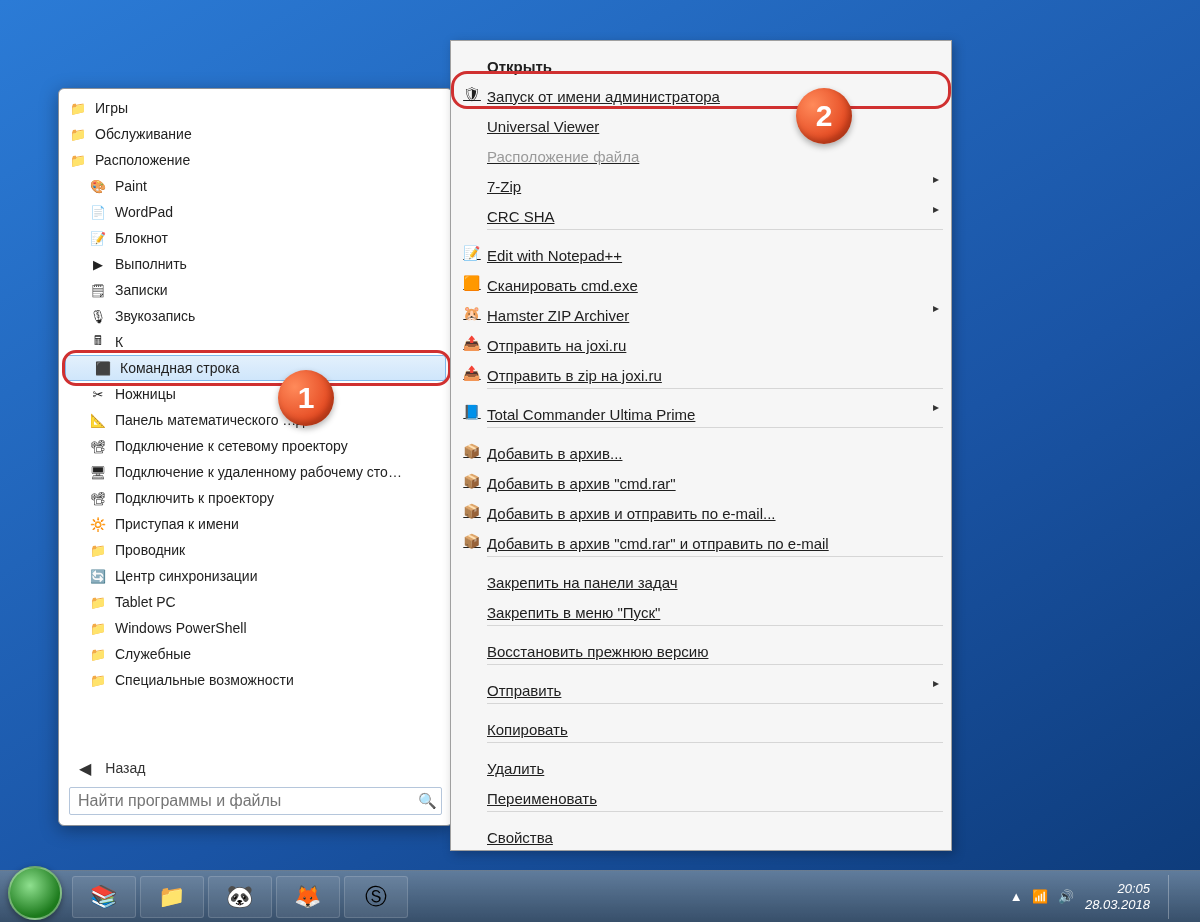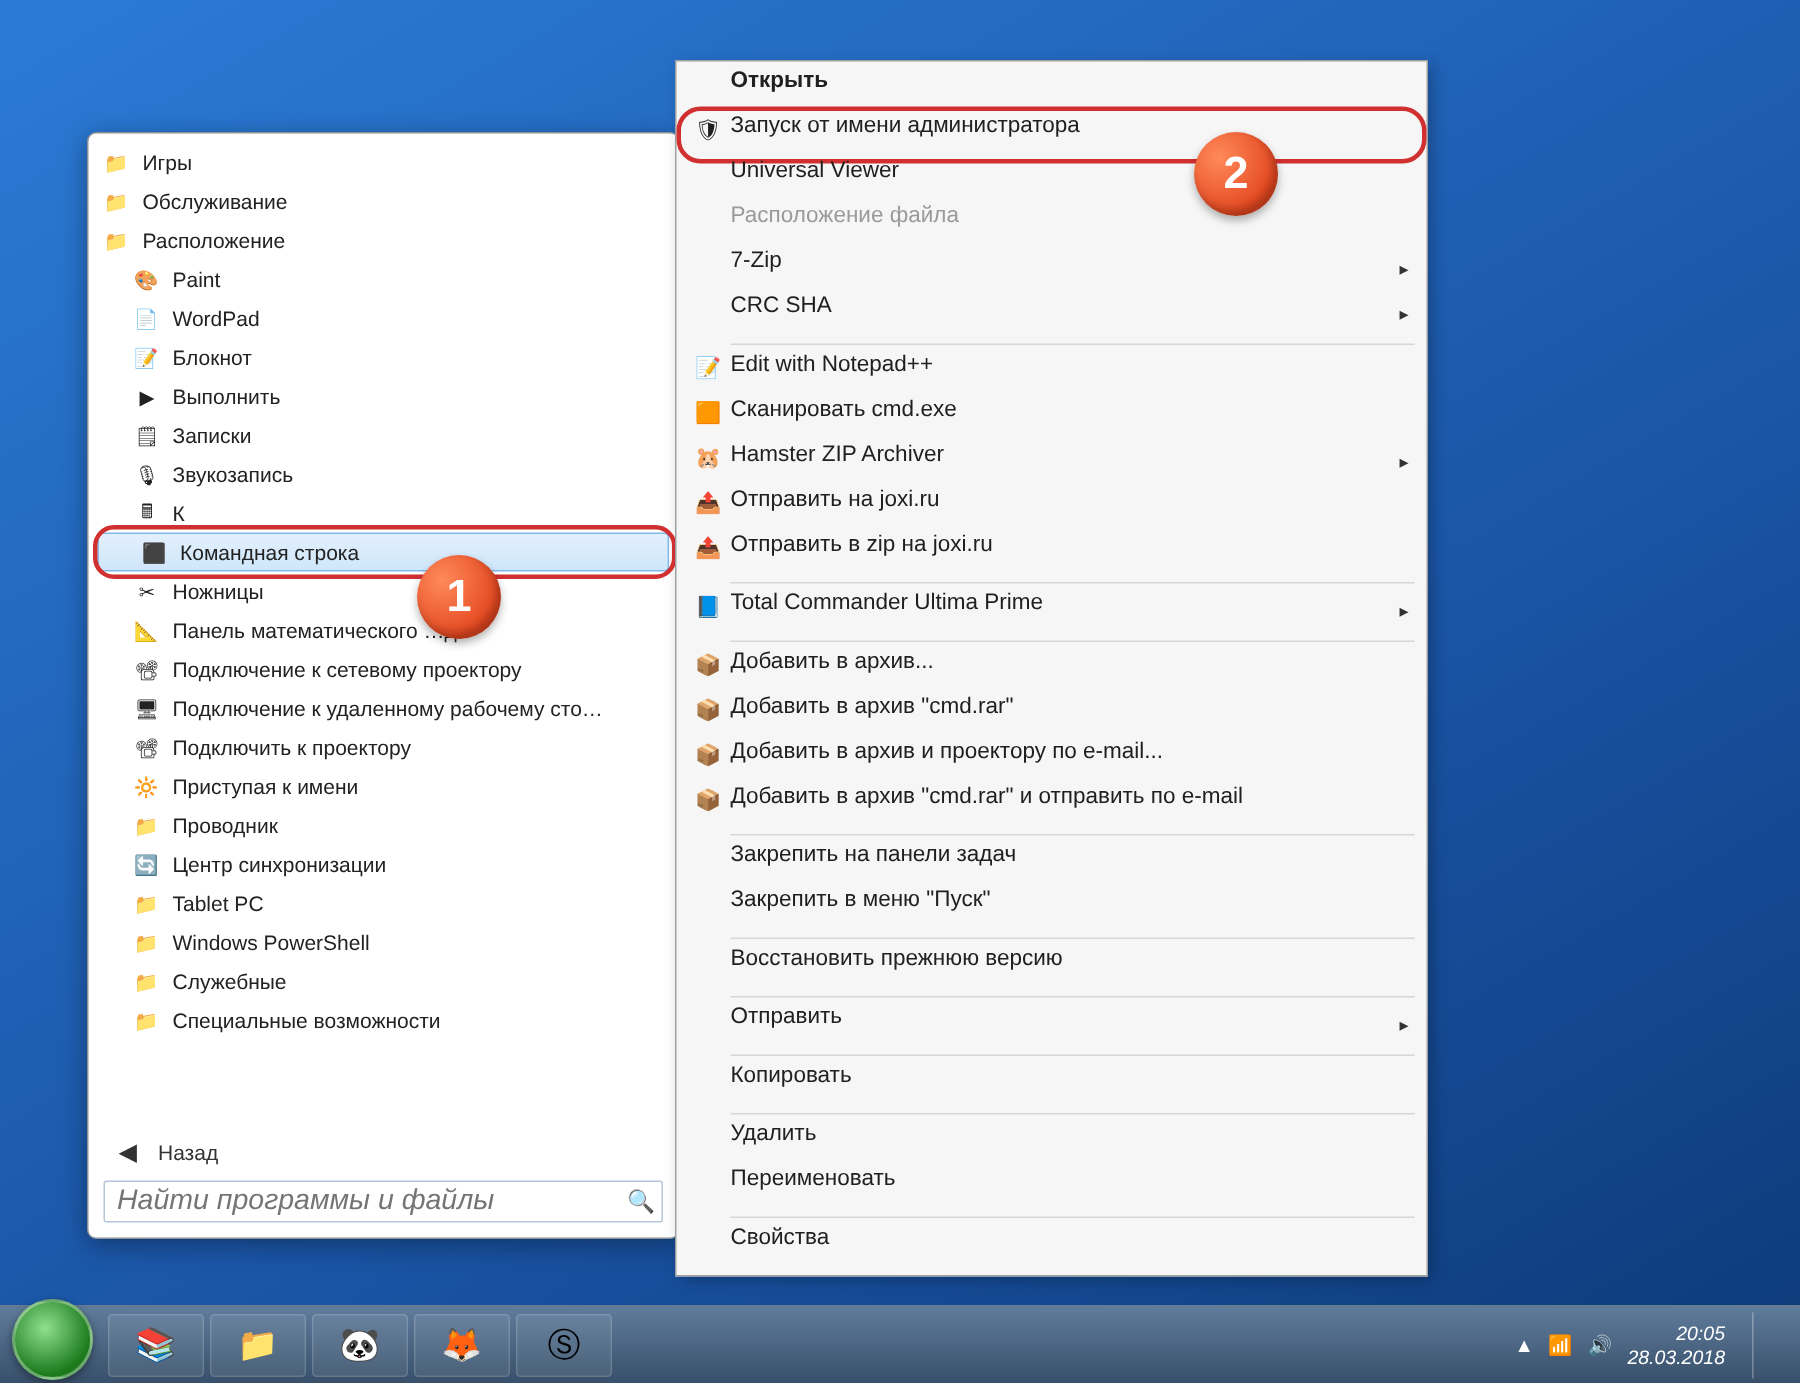--- a/index.html
+++ b/index.html
@@ -71,46 +71,46 @@
   .back-row .arrow { margin-right: 14px; font-size: 16px;}
   .search-row {
     margin: 4px 8px 8px 8px;
     position: relative;
   }
   .search-input {
     width: 100%; height: 28px;
     border: 1px solid #b5c6db;
     border-radius: 2px;
     padding: 0 28px 0 8px;
-    font-style: italic;
     color: #888;
-    font-size: 19px;
+    font-size: 16px;
   }
   .search-icon {
     position: absolute; right: 6px; top: 5px;
     width: 18px; height: 18px;
     color: #5a7aa8; font-size: 15px;
   }
   
   .context-menu {
     position: absolute;
     left: 450px; top: 40px;
     width: 502px;
     background: #f6f6f6;
     border: 1px solid #a0a0a0;
     box-shadow: 3px 3px 10px rgba(0,0,0,.25);
     padding: 4px 2px;
   }
   .cm-item {
-    display: flex; align-items: flex-start;
+    display: flex; align-items: flex-end;
     height: 30px;
     padding-left: 4px;
     color: #202020;
     font-size: 15px;
     position: relative;
+    text-decoration: underline;
   }
   .cm-item .cm-icon {
     width: 30px; height: 22px;
     display: inline-flex; align-items: center; justify-content: center;
     font-size: 14px;
   }
   .cm-item .cm-label { flex: 1; padding-right: 26px; white-space: nowrap;}
   .cm-item.submenu::after {
     content: "▸";
     position: absolute; right: 10px; top: 7px;
@@ -351,21 +351,21 @@
     <div class="cm-item">
       <span class="cm-icon">📦</span>
       <span class="cm-label">Добавить в архив...</span>
     </div>
     <div class="cm-item">
       <span class="cm-icon">📦</span>
       <span class="cm-label">Добавить в архив "cmd.rar"</span>
     </div>
     <div class="cm-item">
       <span class="cm-icon">📦</span>
-      <span class="cm-label">Добавить в архив и проектору по e-mail...</span>
+      <span class="cm-label">Добавить в архив и отправить по e-mail...</span>
     </div>
     <div class="cm-item">
       <span class="cm-icon">📦</span>
       <span class="cm-label">Добавить в архив "cmd.rar" и отправить по e-mail</span>
     </div>
     <div class="cm-sep"></div>
     <div class="cm-item">
       <span class="cm-icon"></span>
       <span class="cm-label">Закрепить на панели задач</span>
     </div>

